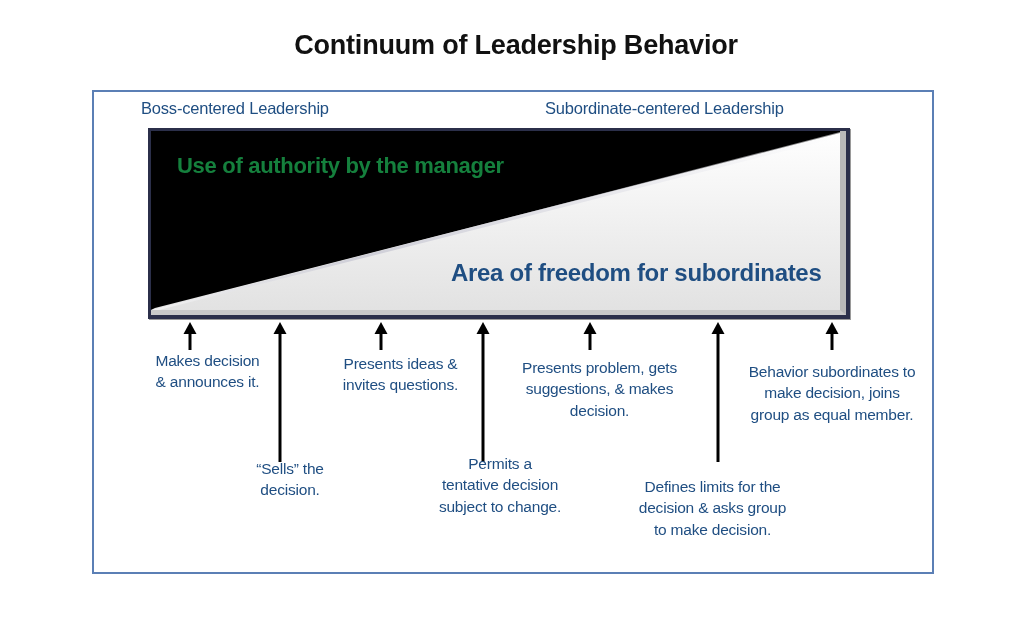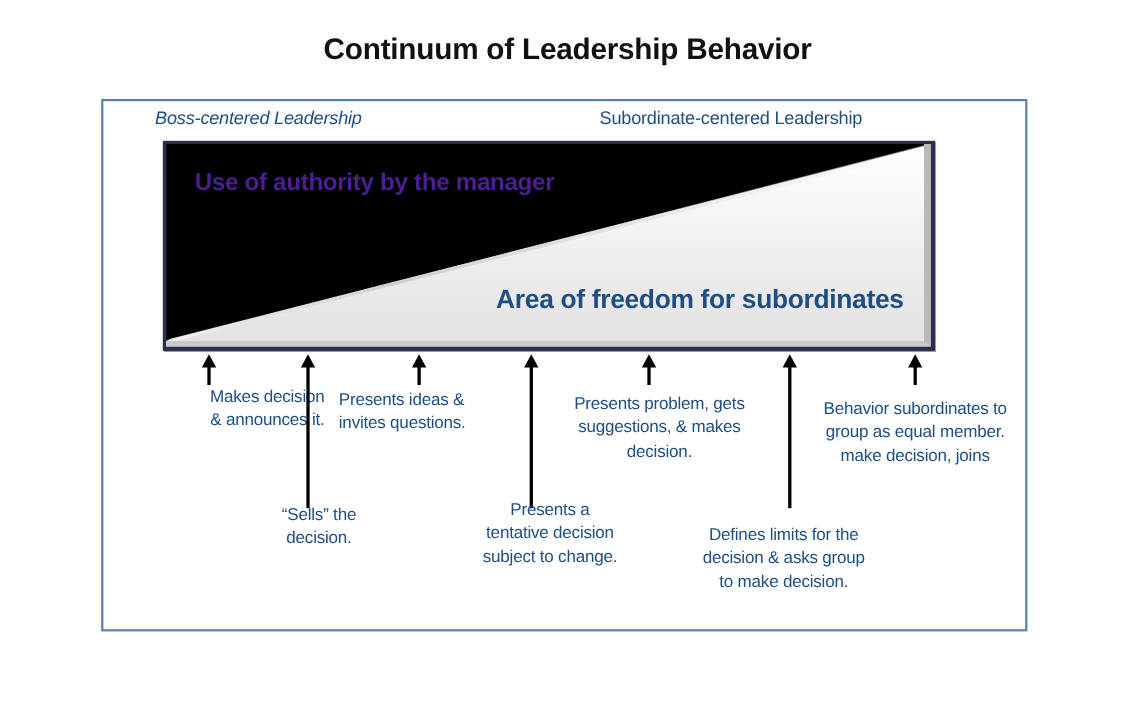--- a/index.html
+++ b/index.html
@@ -39,21 +39,21 @@
   }
 
   
   .endpoint-label {
     position: absolute;
     font-size: 16.5px;
     color: #1f4e82;
     white-space: nowrap;
     letter-spacing: -0.2px;
   }
-  .endpoint-left  { left: 141px; top: 99px; font-style: italic; }
+  .endpoint-left  { left: 141px; top: 99px; }
   .endpoint-right { left: 545px; top: 99px; text-align: center; }
 
   
   .wedge-block {
     position: absolute;
     left: 148px; top: 128px;
     width: 702px; height: 191px;
     background: #2b2f4a;
     padding: 3px 4px 4px 3px;
     box-shadow: 1px 1px 0 #9a9a9a;
@@ -74,21 +74,21 @@
   }
   .wedge-text {
     position: absolute;
     font-weight: bold;
     white-space: nowrap;
     letter-spacing: -0.3px;
   }
   .wedge-text-authority {
     left: 26px; top: 22px;
     font-size: 22px;
-    color: #4c1d95;
+    color: #15803d;
     text-shadow: 0 0 2px rgba(0,0,0,0.9);
   }
   .wedge-text-freedom {
     left: 300px; top: 128px;
     font-size: 24px;
     color: #1f4e82;
   }
 
   
   .arrow {
@@ -146,52 +146,52 @@
     </div>
   </div>
 
   <div id="callout-layer">
       <div class="arrow" style="left: 180px; top: 322px; height: 28px;">
         <svg width="20" height="28" viewBox="0 0 20 28">
           <line x1="10" y1="28" x2="10" y2="9" stroke="#000" stroke-width="3"></line>
           <polygon points="10,0 3.5,12 16.5,12" fill="#000"></polygon>
         </svg>
       </div>
-      <div class="callout" style="width: 175px; left: 120px; top: 350px; text-align: right;">
+      <div class="callout" style="width: 175px; left: 120px; top: 350px; text-align: center;">
         <div>Makes decision</div>
         <div>&amp; announces it.</div>
       </div>
       <div class="arrow" style="left: 270px; top: 322px; height: 140px;">
         <svg width="20" height="140" viewBox="0 0 20 140">
           <line x1="10" y1="140" x2="10" y2="9" stroke="#000" stroke-width="3"></line>
           <polygon points="10,0 3.5,12 16.5,12" fill="#000"></polygon>
         </svg>
       </div>
       <div class="callout" style="width: 170px; left: 205px; top: 458px; text-align: center;">
         <div>“Sells” the</div>
         <div>decision.</div>
       </div>
       <div class="arrow" style="left: 371px; top: 322px; height: 28px;">
         <svg width="20" height="28" viewBox="0 0 20 28">
           <line x1="10" y1="28" x2="10" y2="9" stroke="#000" stroke-width="3"></line>
           <polygon points="10,0 3.5,12 16.5,12" fill="#000"></polygon>
         </svg>
       </div>
-      <div class="callout" style="width: 185px; left: 308px; top: 353px; text-align: left;">
+      <div class="callout" style="width: 185px; left: 308px; top: 353px; text-align: center;">
         <div>Presents ideas &amp;</div>
         <div>invites questions.</div>
       </div>
       <div class="arrow" style="left: 473px; top: 322px; height: 140px;">
         <svg width="20" height="140" viewBox="0 0 20 140">
           <line x1="10" y1="140" x2="10" y2="9" stroke="#000" stroke-width="3"></line>
           <polygon points="10,0 3.5,12 16.5,12" fill="#000"></polygon>
         </svg>
       </div>
       <div class="callout" style="width: 200px; left: 400px; top: 453px; text-align: center;">
-        <div>Presents a</div>
+        <div>Permits a</div>
         <div>tentative decision</div>
         <div>subject to change.</div>
       </div>
       <div class="arrow" style="left: 580px; top: 322px; height: 28px;">
         <svg width="20" height="28" viewBox="0 0 20 28">
           <line x1="10" y1="28" x2="10" y2="9" stroke="#000" stroke-width="3"></line>
           <polygon points="10,0 3.5,12 16.5,12" fill="#000"></polygon>
         </svg>
       </div>
       <div class="callout" style="width: 215px; left: 492px; top: 357px; text-align: center;">
@@ -211,18 +211,18 @@
         <div>to make decision.</div>
       </div>
       <div class="arrow" style="left: 822px; top: 322px; height: 28px;">
         <svg width="20" height="28" viewBox="0 0 20 28">
           <line x1="10" y1="28" x2="10" y2="9" stroke="#000" stroke-width="3"></line>
           <polygon points="10,0 3.5,12 16.5,12" fill="#000"></polygon>
         </svg>
       </div>
       <div class="callout" style="width: 220px; left: 722px; top: 361px; text-align: center;">
         <div>Behavior subordinates to</div>
+        <div>make decision, joins</div>
         <div>group as equal member.</div>
-        <div>make decision, joins</div>
       </div>
     </div>
 
 </div>
 
 </body></html>

